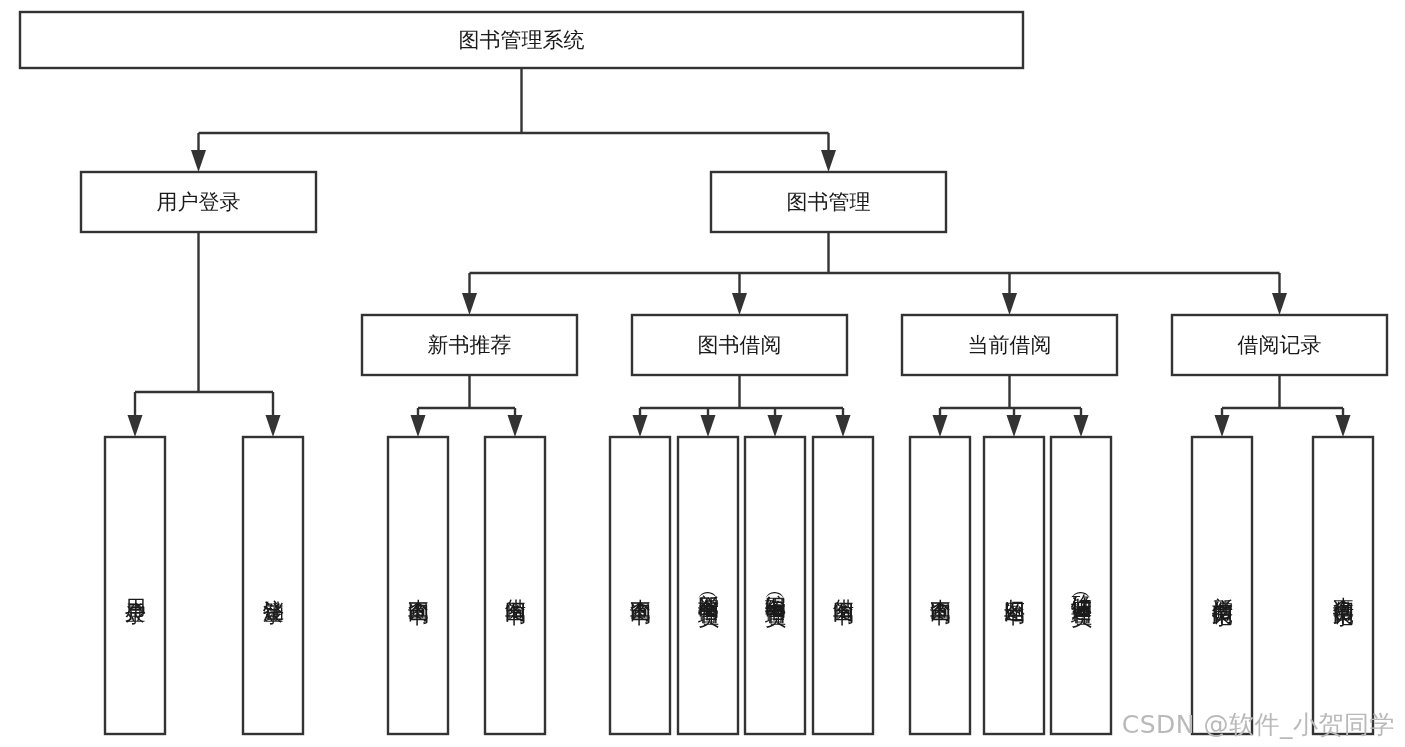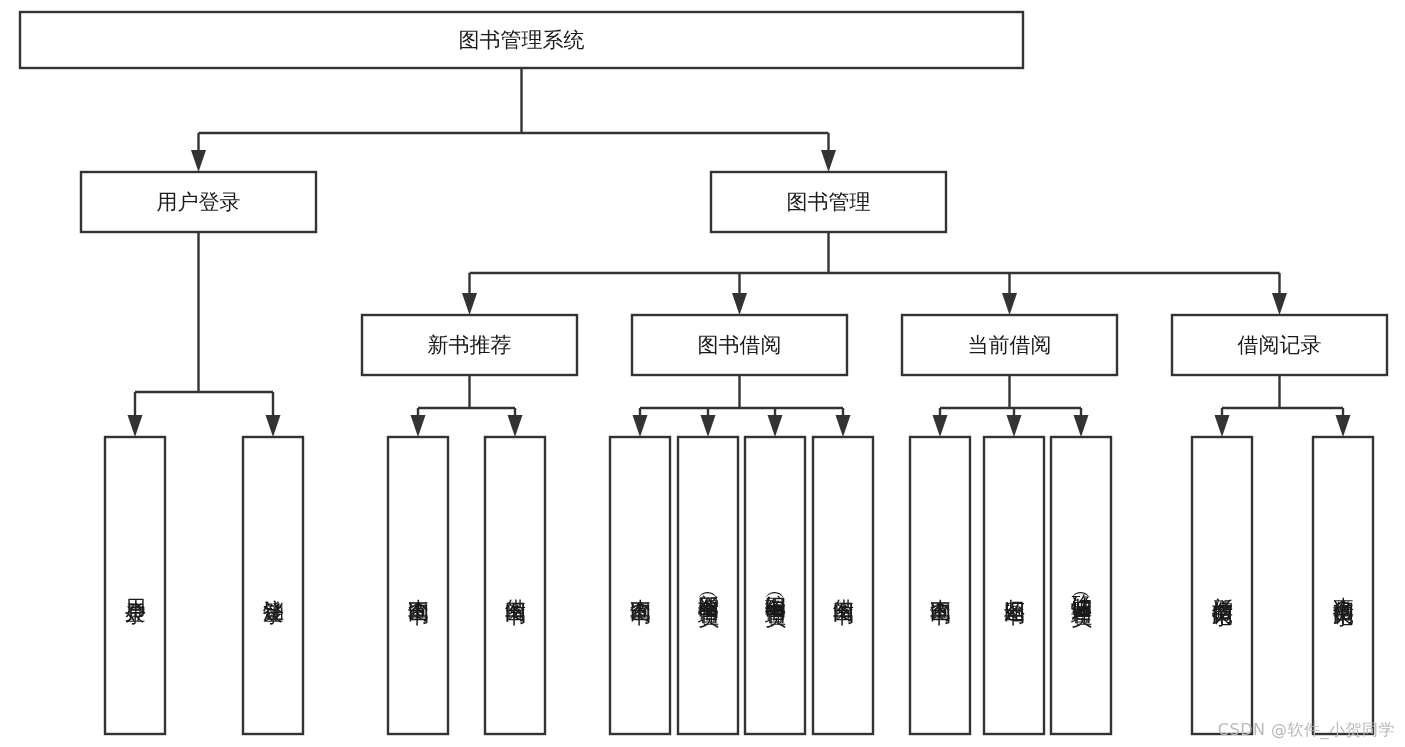--- a/index.html
+++ b/index.html
@@ -62,21 +62,21 @@
     display: flex;
     align-items: center;
     justify-content: center;
     pointer-events: none;
   }
   .watermark {
     position: absolute;
     right: 10px;
     bottom: 6px;
     font-family: "DejaVu Sans", "Liberation Sans", sans-serif;
-    font-size: 16px;
+    font-size: 25px;
     color: #b9b9b9;
     white-space: nowrap;
     letter-spacing: 0.5px;
   }
 </style>
 </head>
 <body>
 
 <div id="diagram-root">
 

